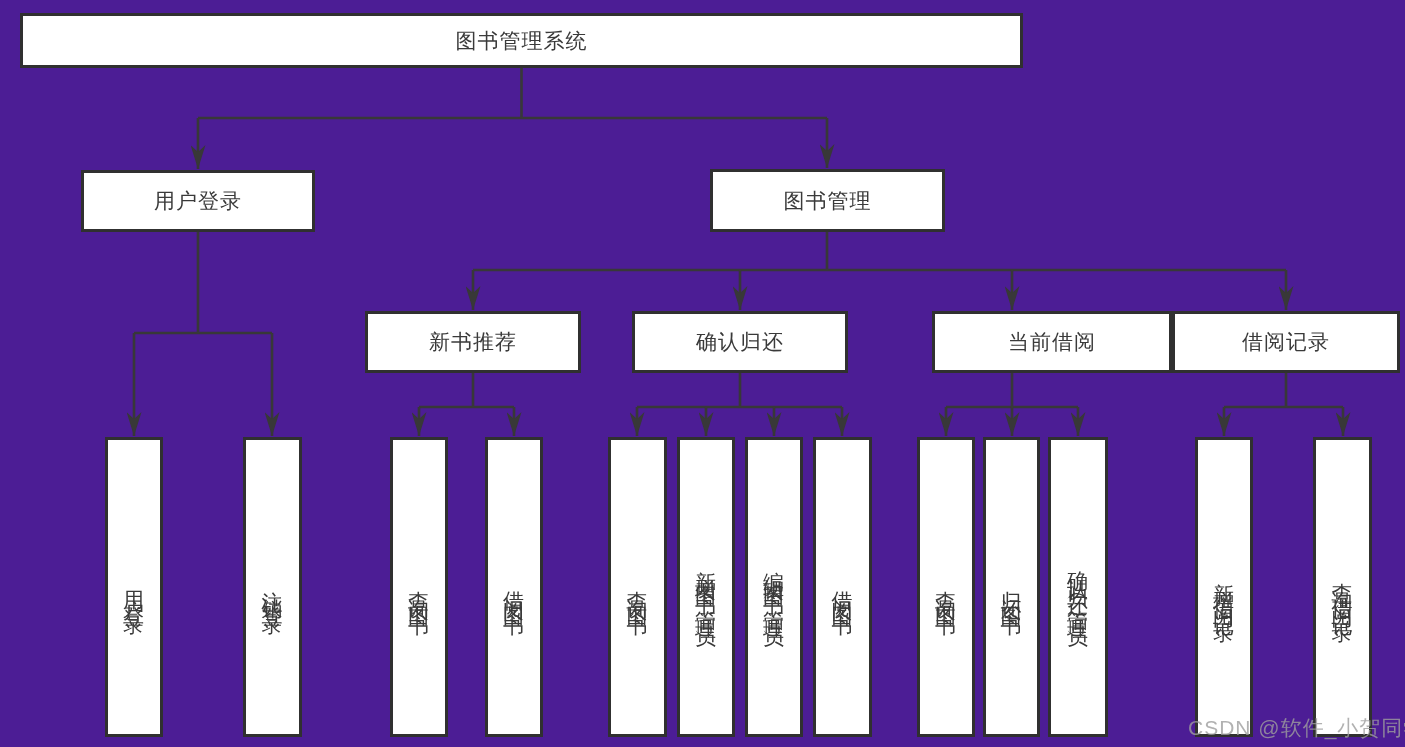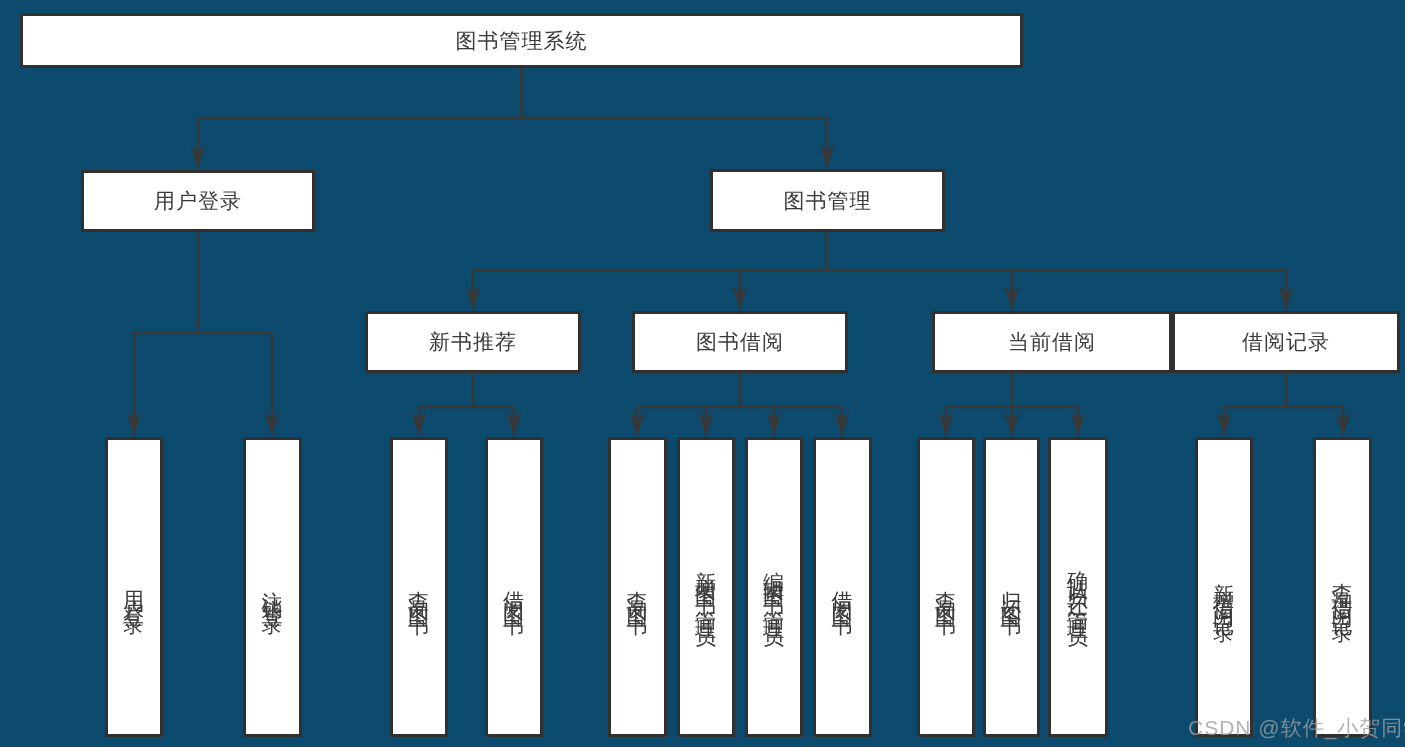--- a/index.html
+++ b/index.html
@@ -1,19 +1,19 @@
 <!DOCTYPE html>
 <html><head>
 <meta charset="utf-8">
 <style>
   html,body{margin:0;padding:0;background:#ffffff;}
   #canvas{
     position:relative;
     width:1405px;height:747px;
-    background:#0c4a6e;
+    background:#4c1d95;
     font-family:"Liberation Sans", sans-serif;
     overflow:hidden;
   }
   #wires{position:absolute;left:0;top:0;width:1405px;height:747px;z-index:1;}
   .node{
     position:absolute;
     box-sizing:border-box;
     background:#ffffff;
     border:3px solid #303030;
     display:flex;align-items:center;justify-content:center;
@@ -92,21 +92,21 @@
       <path d="M1343 407 V 436" marker-end="url(#arrow)"></path>
     </g>
   </svg>
 
   <div class="node h-node" style="left:20px;top:13px;width:1003px;height:55px;">图书管理系统</div>
 
   <div class="node h-node" style="left:81px;top:170px;width:234px;height:62px;">用户登录</div>
   <div class="node h-node" style="left:365px;top:311px;width:216px;height:62px;">新书推荐</div>
 
   <div class="node h-node" style="left:710px;top:169px;width:235px;height:63px;">图书管理</div>
-  <div class="node h-node" style="left:632px;top:311px;width:216px;height:62px;">图书借阅</div>
+  <div class="node h-node" style="left:632px;top:311px;width:216px;height:62px;">确认归还</div>
   <div class="node h-node" style="left:904px;top:311px;width:240px;height:62px;margin-left:28px;">当前借阅</div>
   <div class="node h-node" style="left:1172px;top:311px;width:228px;height:62px;">借阅记录</div>
 
   <div class="node v-node" style="left:105px;top:437px;width:58px;height:300px;">用户登录</div>
   <div class="node v-node" style="left:243px;top:437px;width:59px;height:300px;">注销登录</div>
 
   <div class="node v-node" style="left:390px;top:437px;width:58px;height:300px;">查询图书</div>
   <div class="node v-node" style="left:485px;top:437px;width:58px;height:300px;">借阅图书</div>
 
   <div class="node v-node" style="left:608px;top:437px;width:59px;height:300px;">查询图书</div>

